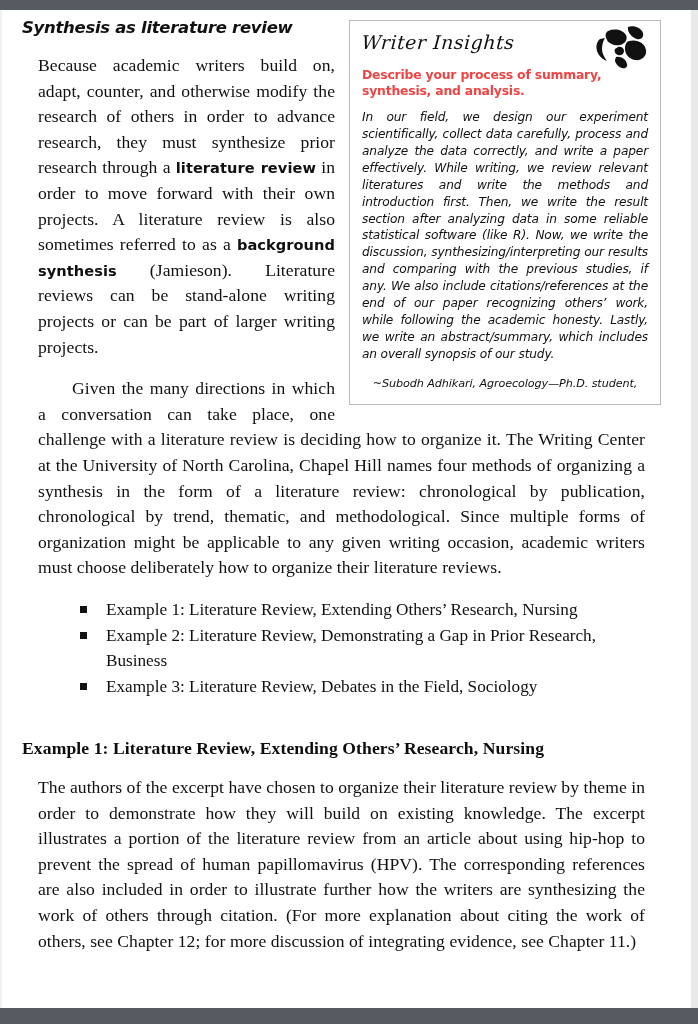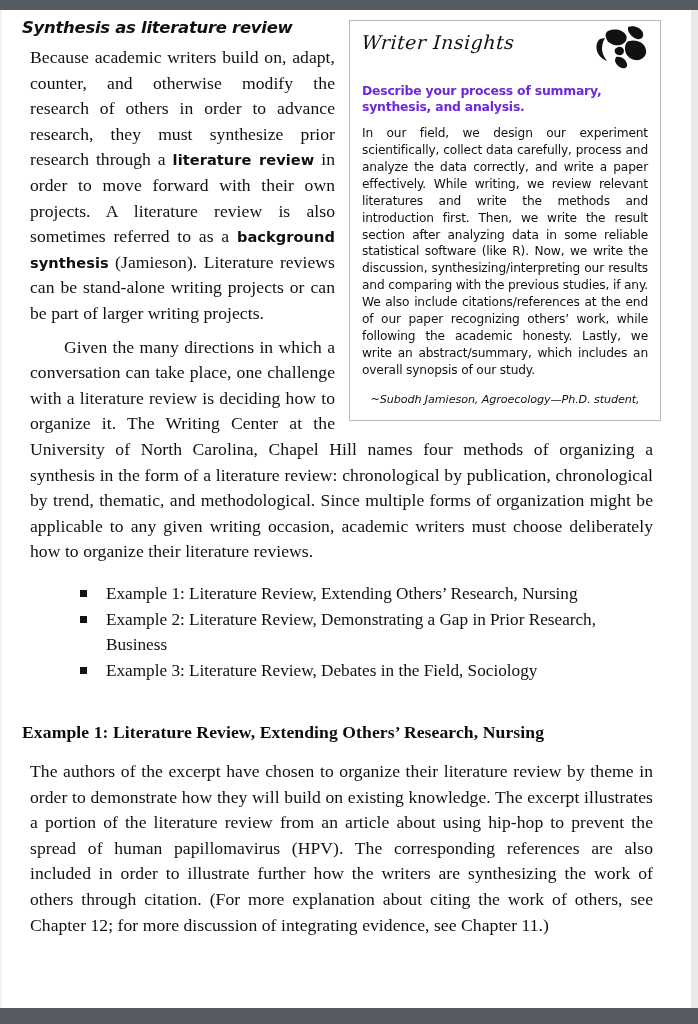--- a/index.html
+++ b/index.html
@@ -87,32 +87,33 @@
     right: -2px;
     top: -4px;
     width: 62px;
     height: 46px;
   }
   .insight-prompt {
     font-family: "DejaVu Sans", sans-serif;
     font-weight: bold;
     font-size: 12.4px;
     line-height: 1.30;
-    color: #6d28d9;
-    margin: 16px 0 10px 0;
+    color: #ef4444;
+    margin: 0 0 10px 0;
     letter-spacing: -0.2px;
   }
   .insight-body {
     font-family: "DejaVu Sans", sans-serif;
     font-size: 12.2px;
     line-height: 1.385;
     color: #111;
     text-align: justify;
     margin: 0;
     letter-spacing: -0.15px;
+    font-style: italic;
   }
   .insight-attrib {
     font-family: "DejaVu Sans", sans-serif;
     font-style: italic;
     font-size: 11.2px;
     line-height: 1.42;
     color: #111;
     text-align: center;
     margin: 13px 2px 2px 2px;
     letter-spacing: -0.1px;
@@ -127,21 +128,21 @@
     color: #111;
     margin: 0 0 0 0;
     letter-spacing: -0.3px;
   }
   p.prose {
     font-family: "Liberation Serif", serif;
     font-size: 17.6px;
     line-height: 1.455;
     color: #101010;
     text-align: justify;
-    margin: 8px;
+    margin: 16px;
     letter-spacing: 0.05px;
   }
   p.prose.indent { text-indent: 34px; }
   p.prose b { font-family: "DejaVu Sans", sans-serif; font-size: 14.6px; font-weight: bold; }
 
   ul.examples {
     list-style: none;
     margin: 16px 0 0 0;
     padding: 0 0 0 58px;
   }
@@ -195,21 +196,21 @@
             <path d="M40 4 C46 2 53 5 55 10 C56 14 53 17 49 16 C45 15 41 11 40 7 Z" fill="#111"></path>
             <path d="M41 18 C49 16 57 20 58 27 C59 33 54 38 47 37 C41 36 37 31 37 26 C37 22 38 19 41 18 Z" fill="#111"></path>
             <path d="M30 24 C33 23 36 25 36 28 C36 31 33 33 30 32 C27 31 26 28 27 26 Z" fill="#111"></path>
             <path d="M28 34 C33 33 38 36 39 41 C40 44 37 46 34 45 C30 44 27 40 27 37 Z" fill="#111"></path>
           </svg>
         </span>
       </div>
       <div class="insight-prompt">Describe your process of summary, synthesis, and analysis.</div>
       <p class="insight-body">In our field, we design our experiment scientifically, collect data carefully, process and analyze the data correctly, and write a paper effectively. While writing, we review relevant literatures and write the methods and introduction first. Then, we write the result section after analyzing data in some reliable statistical software (like R). Now, we write the discussion, synthesizing/interpreting our results and comparing with the previous studies, if any. We also include citations/references at the end of our paper recognizing others’ work, while following the academic honesty. Lastly, we write an abstract/summary, which includes an overall synopsis of our study.</p>
       <div class="insight-attrib">
-        <div>~Subodh Jamieson, Agroecology—Ph.D. student,</div>
+        <div>~Subodh Adhikari, Agroecology—Ph.D. student,</div>
       </div>
     </aside>
 
     <h2 class="sec-title">Synthesis as literature review</h2>
 
     <p class="prose"><span>Because academic writers build on, adapt, counter, and otherwise modify the research of others in order to advance research, they must synthesize prior research through a </span><b>literature review</b><span> in order to move forward with their own projects. A literature review is also sometimes referred to as a </span><b>background synthesis</b><span> (Jamieson). Literature reviews can be stand-alone writing projects or can be part of larger writing projects.</span></p>
 
 
     <p class="prose indent">Given the many directions in which a conversation can take place, one challenge with a literature review is deciding how to organize it. The Writing Center at the University of North Carolina, Chapel Hill names four methods of organizing a synthesis in the form of a literature review: chronological by publication, chronological by trend, thematic, and methodological. Since multiple forms of organization might be applicable to any given writing occasion, academic writers must choose deliberately how to organize their literature reviews.</p>
 

